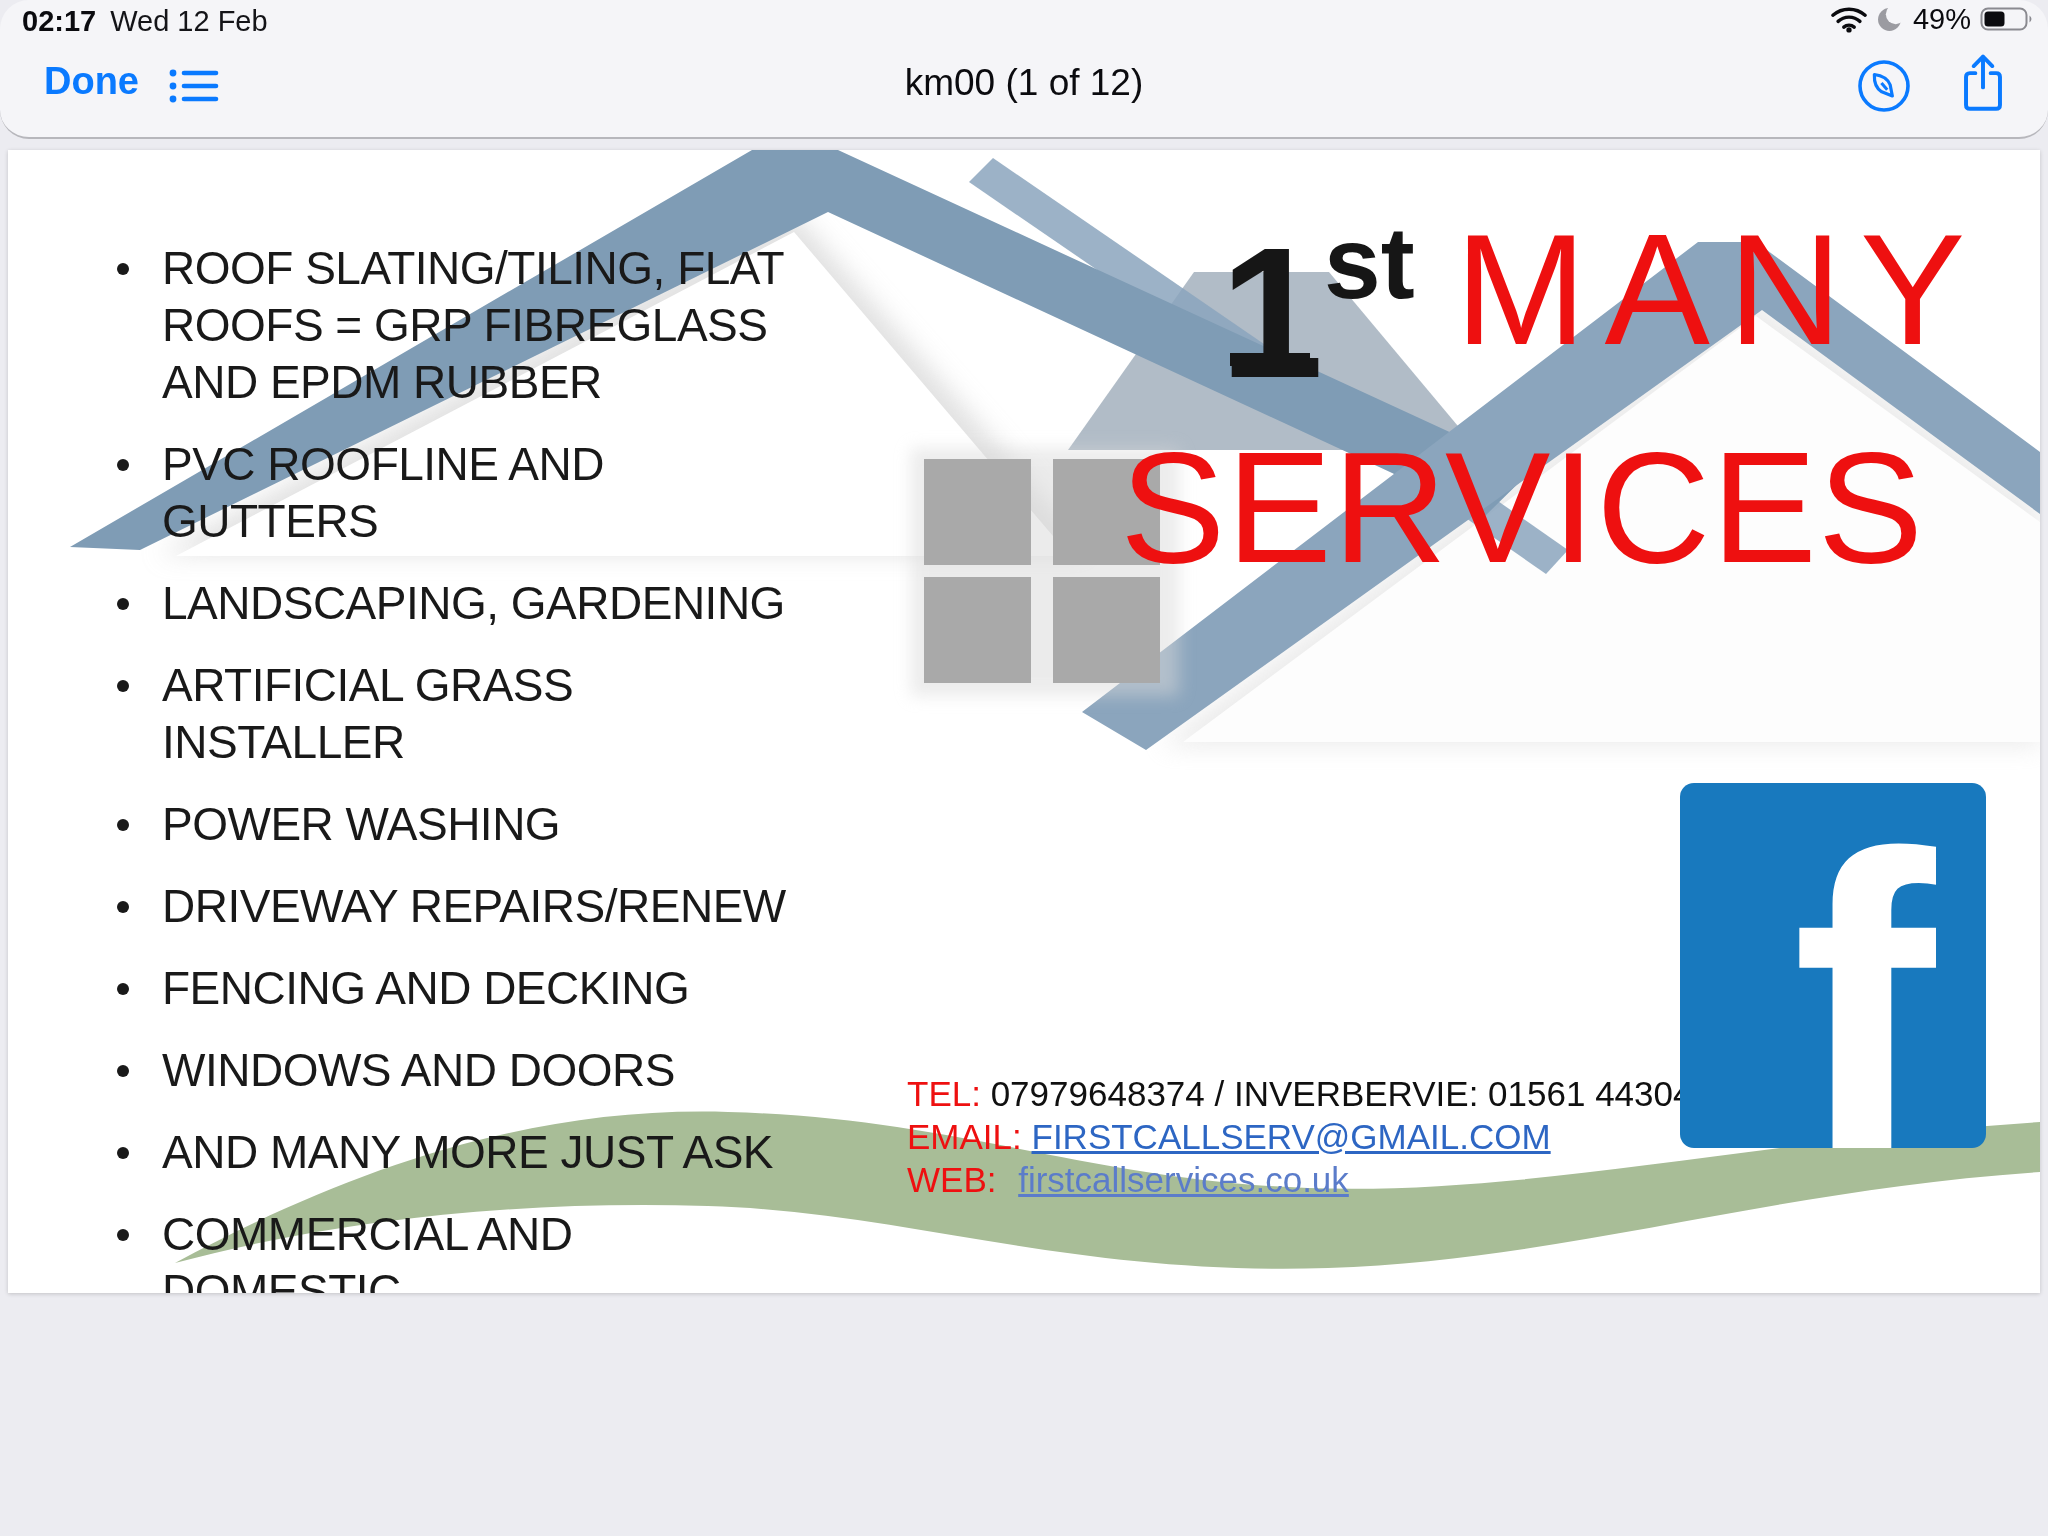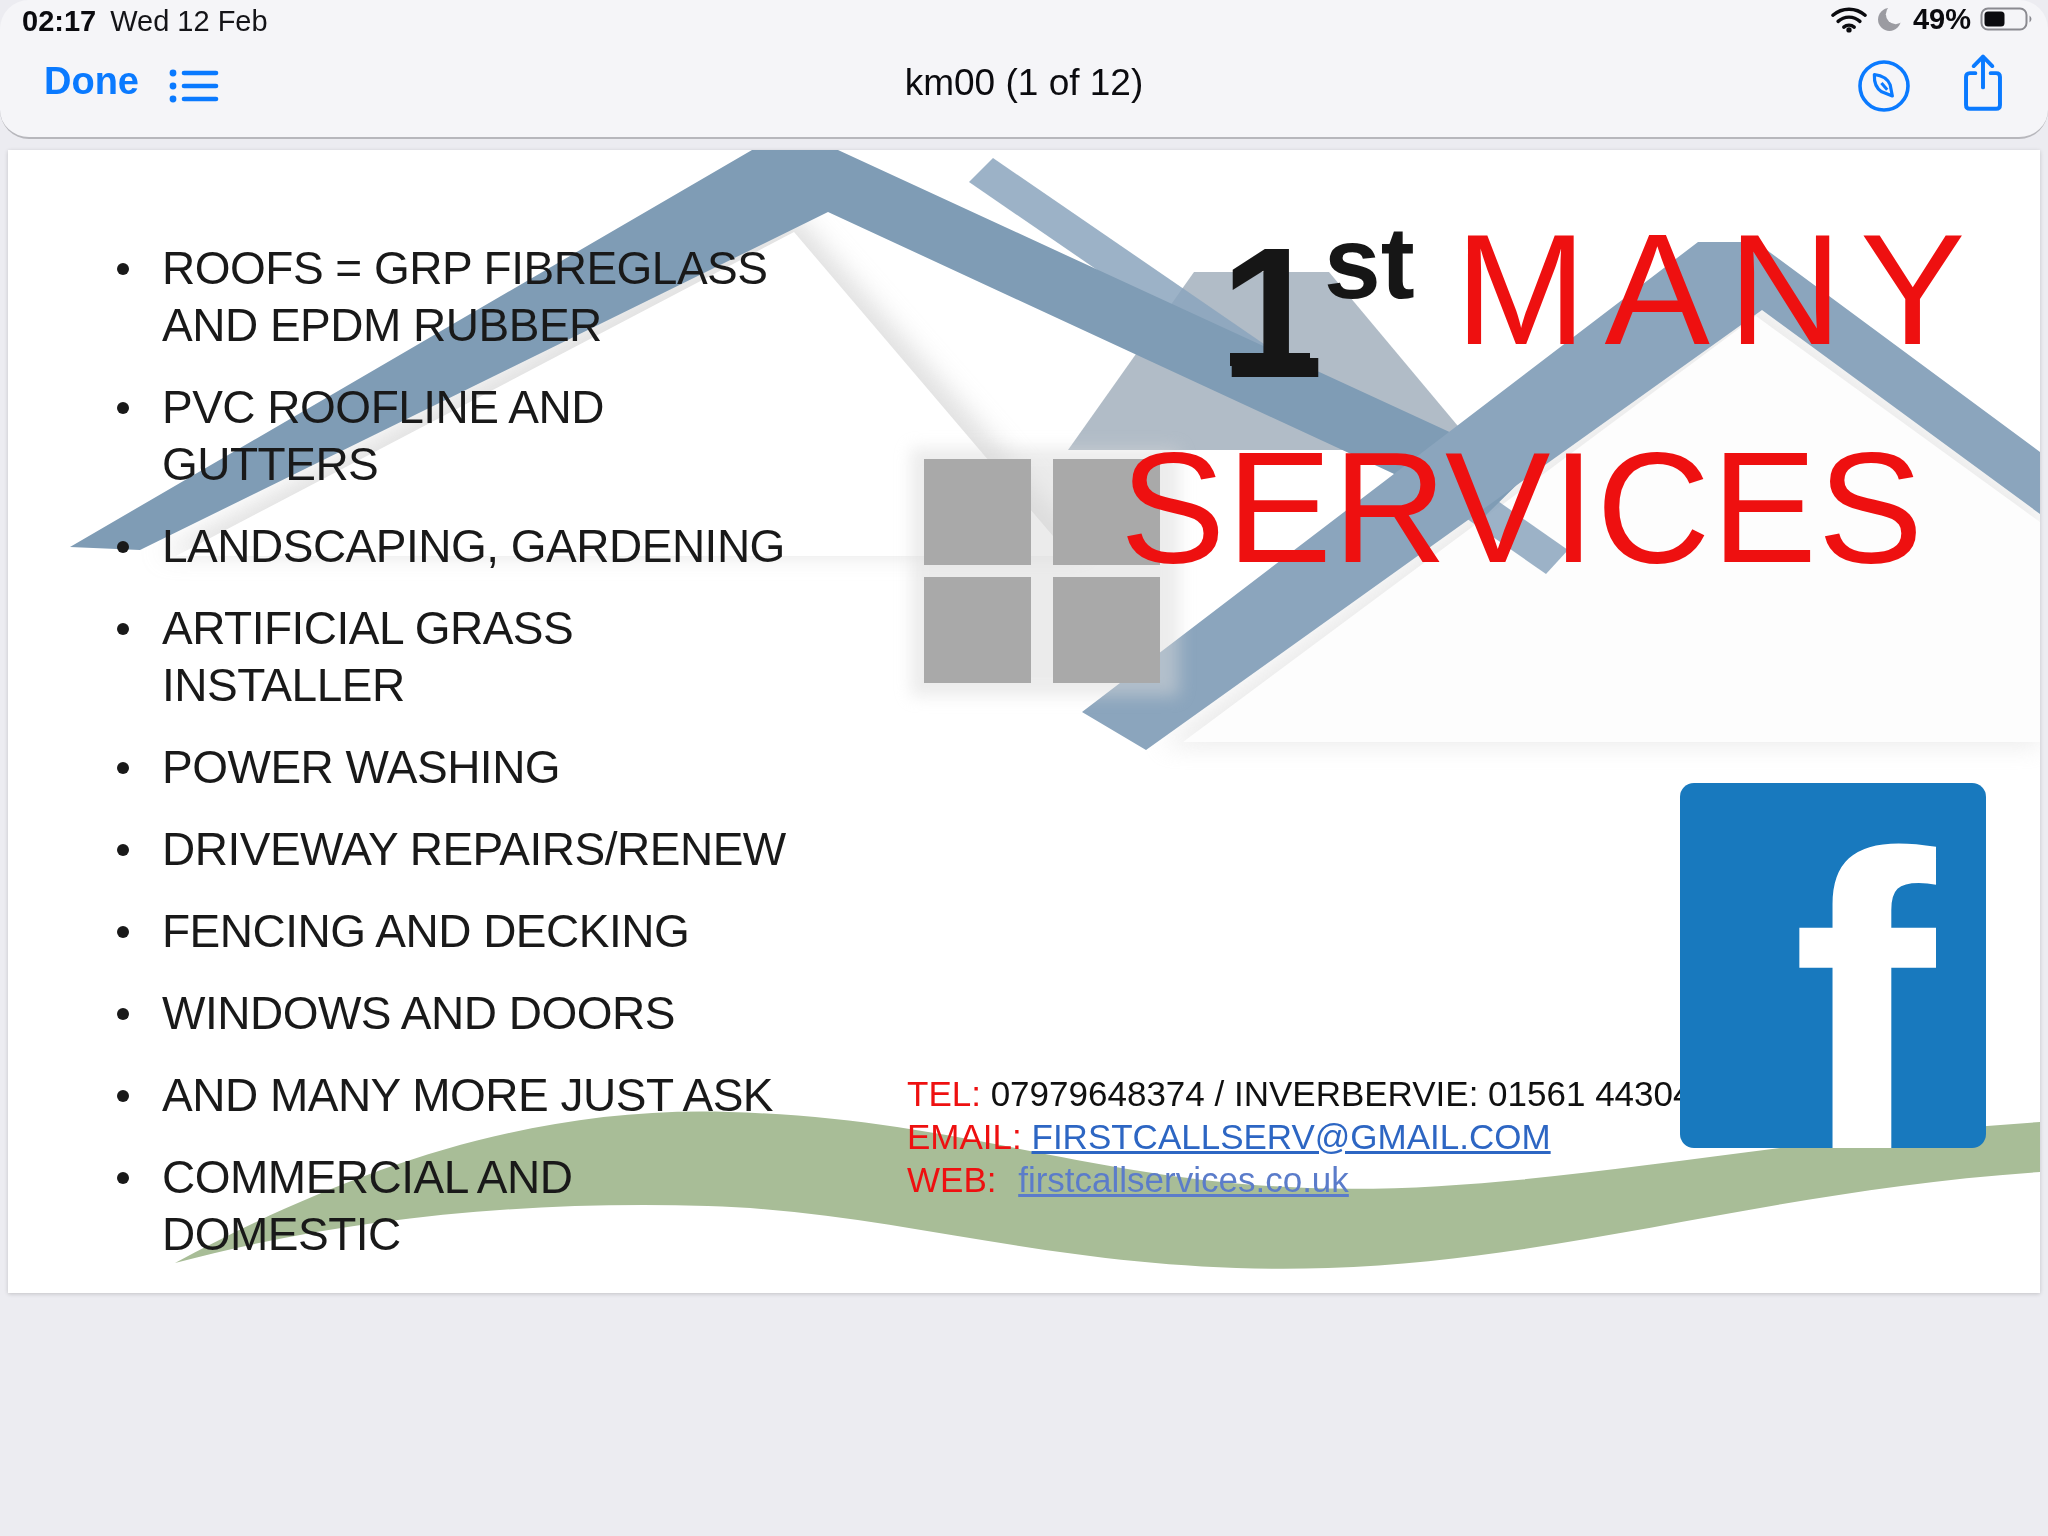--- a/index.html
+++ b/index.html
@@ -7,21 +7,21 @@
           font-family:"Liberation Sans",sans-serif;-webkit-font-smoothing:antialiased;}
 
   
   .topbar{position:absolute;left:0;top:0;width:2048px;height:139px;background:#f5f5f8;
           border-bottom:2px solid #b7b7bc;box-sizing:border-box;border-radius:29px;}
   .statusbar{position:absolute;left:0;top:0;width:100%;height:36px;}
   .status-left{position:absolute;left:22px;top:5px;font-size:29px;color:#0b0b0f;}
   .status-time{font-weight:700;}
   .status-date{font-weight:400;margin-left:14px;color:#141418;}
   .status-right{position:absolute;right:12px;top:3px;display:flex;align-items:center;gap:9px;height:32px;}
-  .battery-label{font-size:29px;color:#0b0b0f;font-weight:700;}
+  .battery-label{font-size:29px;color:#0b0b0f;font-weight:400;}
 
   .navrow{position:absolute;left:0;top:36px;width:100%;height:100px;}
   .done-btn{position:absolute;left:44px;top:24px;background:none;border:none;padding:0;cursor:pointer;
             font-family:"Liberation Sans",sans-serif;font-size:38px;font-weight:600;color:var(--ios-blue);}
   .toc-btn{position:absolute;left:168px;top:30px;background:none;border:none;padding:0;cursor:pointer;}
   .nav-title{position:absolute;left:0;top:26px;width:100%;text-align:center;font-size:37px;font-weight:400;
              color:#0b0b0f;pointer-events:none;}
   .markup-btn{position:absolute;right:136px;top:22px;background:none;border:none;padding:0;cursor:pointer;}
   .share-btn{position:absolute;right:42px;top:16px;background:none;border:none;padding:0;cursor:pointer;}
 
@@ -160,20 +160,21 @@
                C 950,968 1080,1030 1300,1038
                C 1520,1046 1750,990 2032,972
                L 2032,1022
                C 1760,1040 1560,1110 1320,1118
                C 1060,1126 900,1062 700,1056
                C 500,1050 320,1072 167,1113 Z" fill="var(--swoosh-green)"></path>
     </svg>
 
     <ul class="services">
         <li>
+          <div>ROOF SLATING/TILING, FLAT</div>
           <div>ROOFS = GRP FIBREGLASS</div>
           <div>AND EPDM RUBBER</div>
         </li>
         <li>
           <div>PVC ROOFLINE AND GUTTERS</div>
         </li>
         <li>
           <div>LANDSCAPING, GARDENING</div>
         </li>
         <li>

